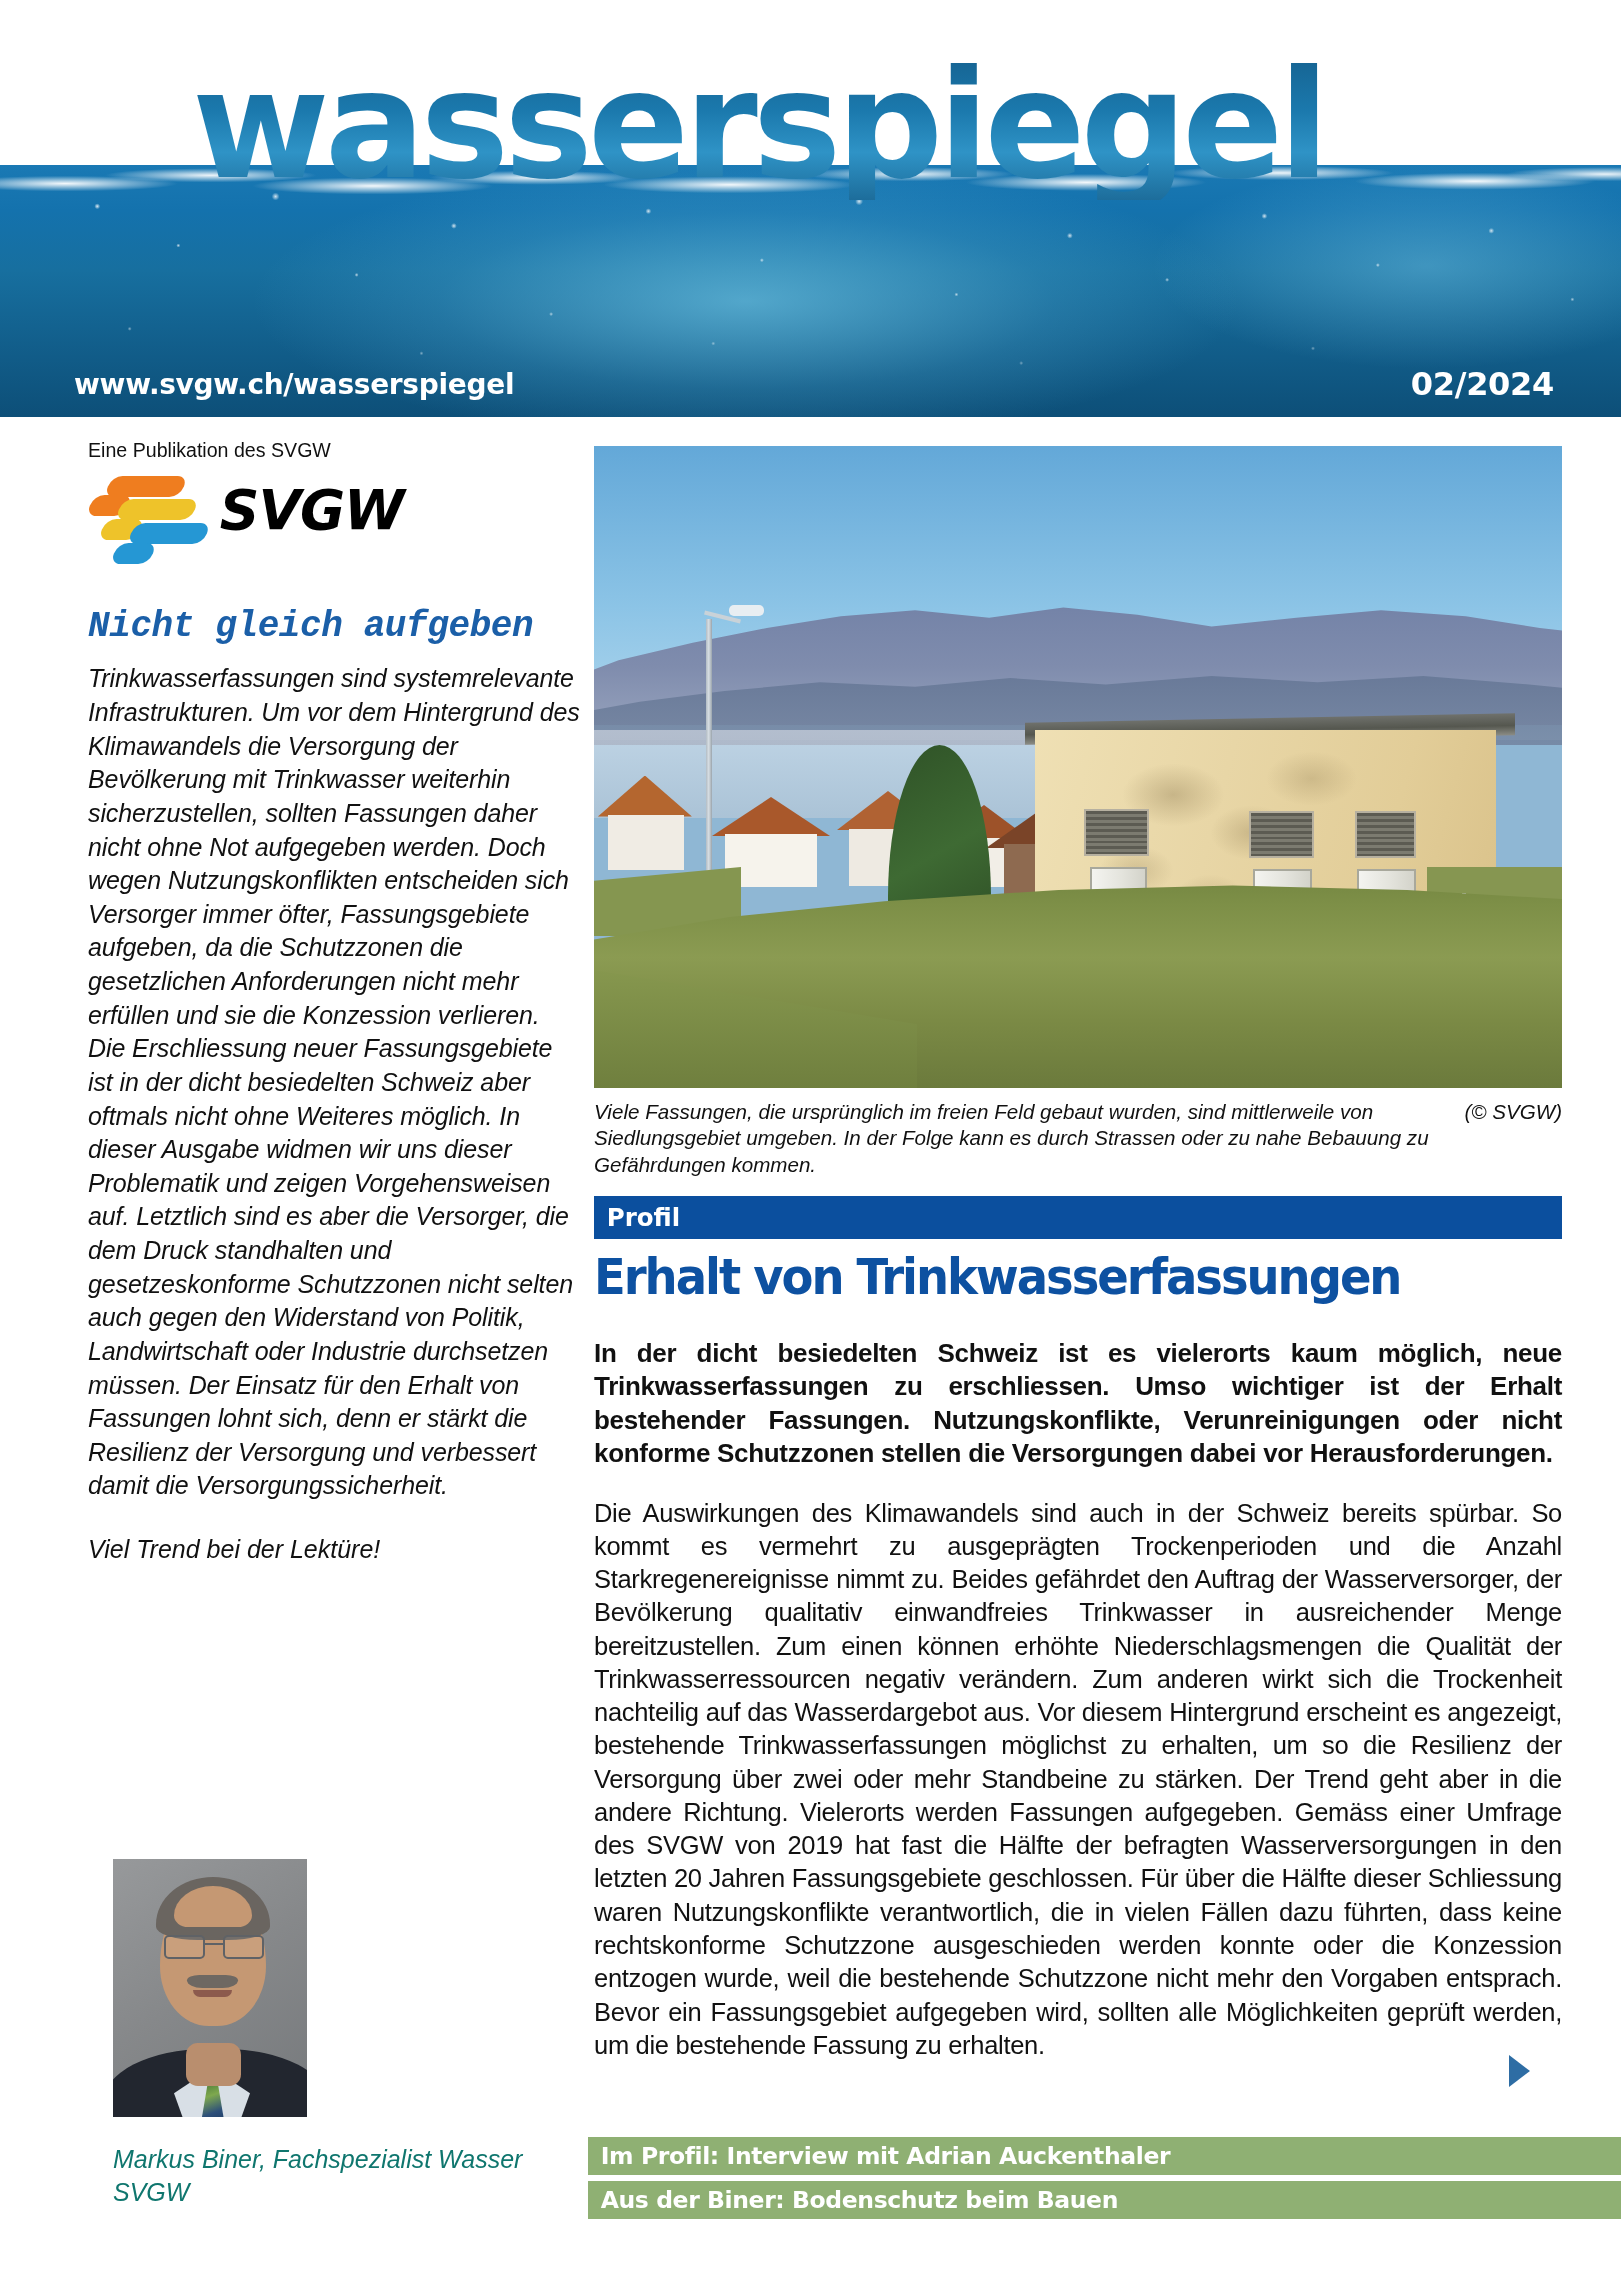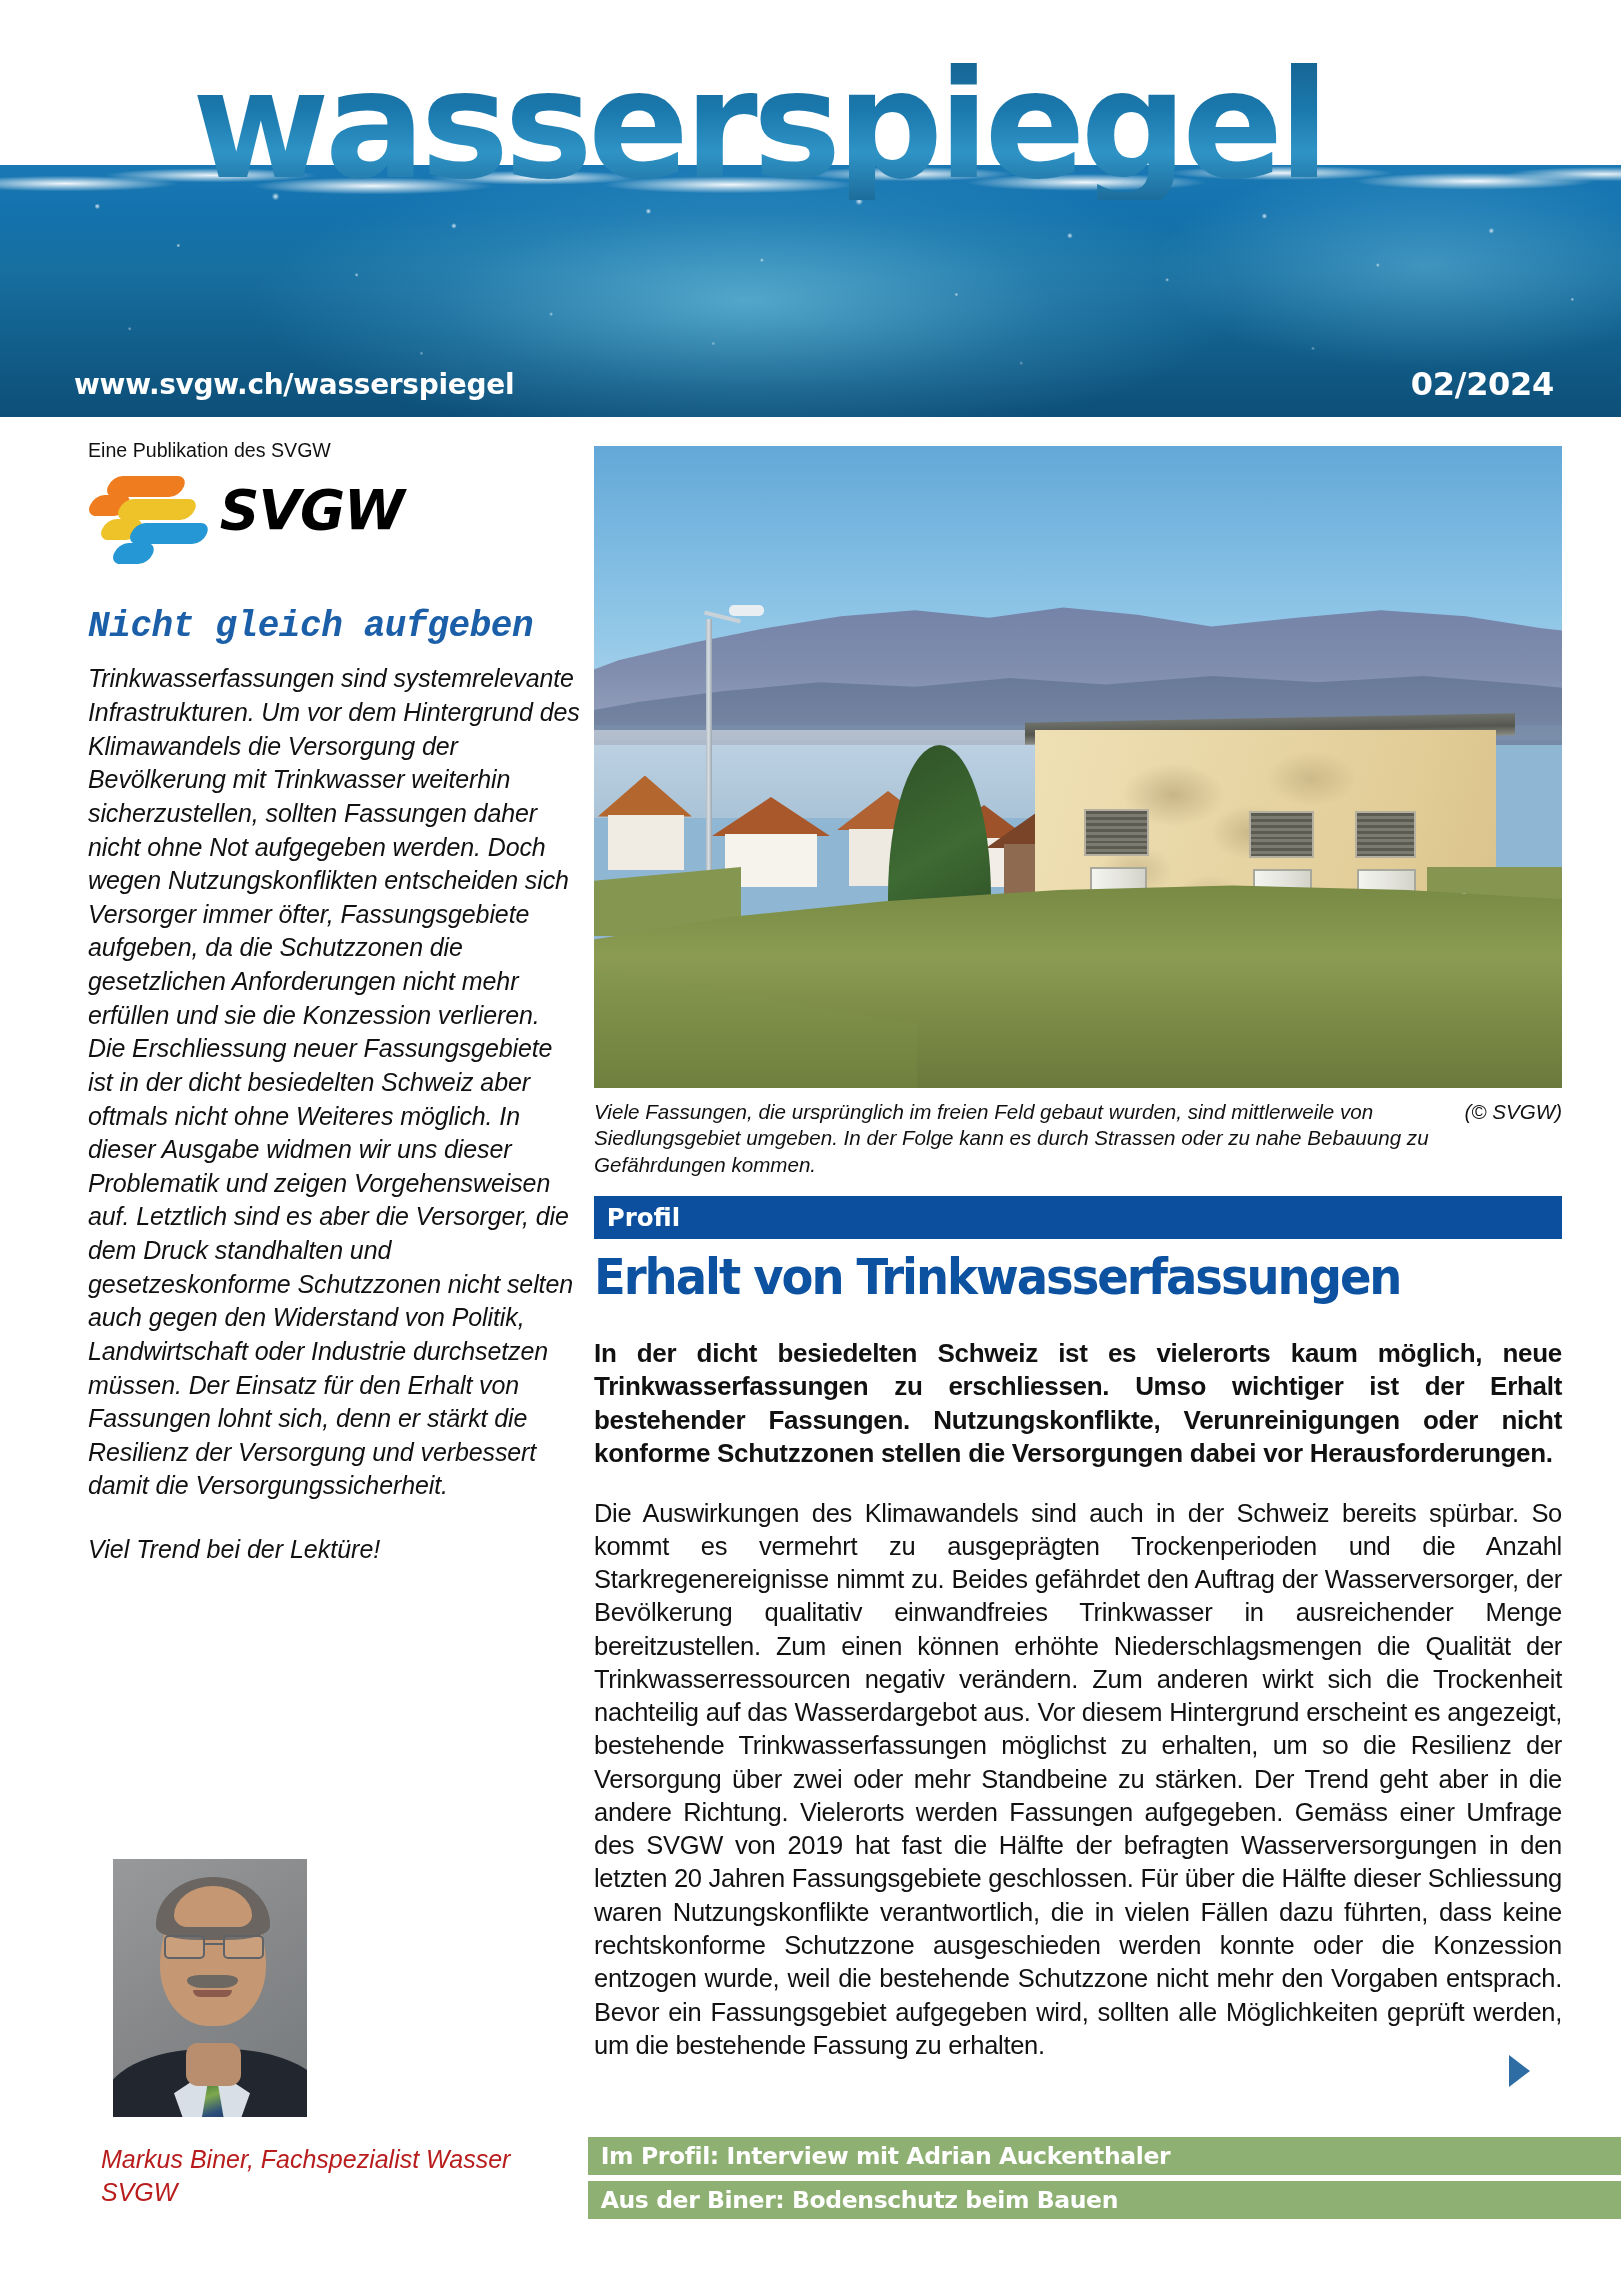--- a/index.html
+++ b/index.html
@@ -291,28 +291,28 @@
   }
   .pt-mouth {
     position: absolute;
     left: 80px; top: 131px;
     width: 39px; height: 6.9px;
     background: #8c5a4d;
     border-radius: 0 0 19.6px 19.6px;
   }
   .byline {
     position: absolute;
-    left: 101px;
+    left: 113px;
     top: 2143px;
     width: 470px;
     font-family: "Liberation Sans", sans-serif;
     font-style: italic;
     font-size: 25px;
     line-height: 1.32;
-    color: #b91c1c;
+    color: #0f766e;
   }
 
   
   .rightcol {
     position: absolute;
     left: 594px;
     top: 446px;
     width: 968px;
   }
 

